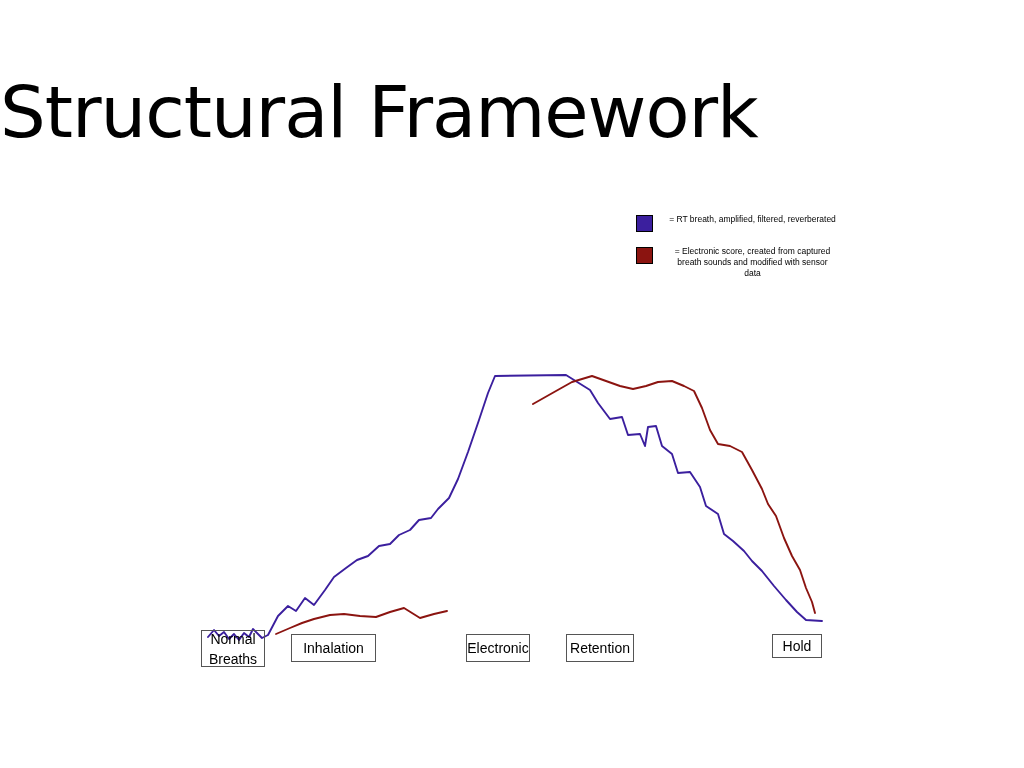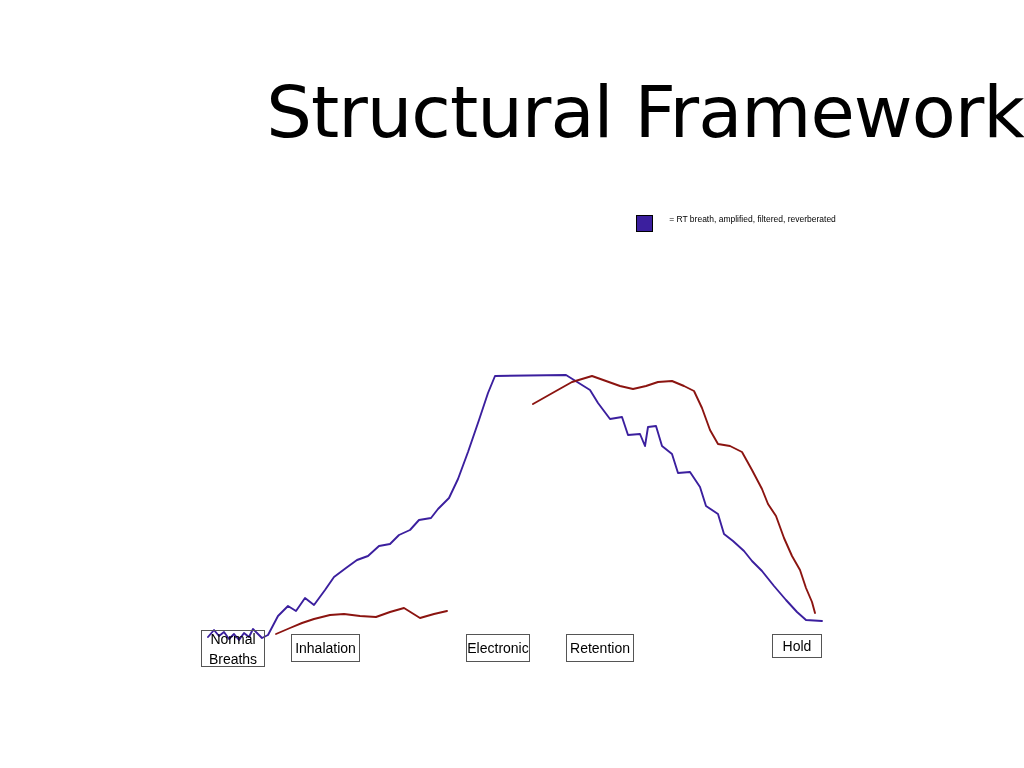--- a/index.html
+++ b/index.html
@@ -15,21 +15,21 @@
     font-family: "Liberation Sans", sans-serif;
     color: #000000;
   }
 
   
   #slide-title {
     position: absolute;
     left: 0;
     top: 76px;
     width: 1024px;
-    text-align: right;
+    text-align: left;
     font-family: "DejaVu Sans", sans-serif;
     font-size: 72px;
     font-weight: 400;
     letter-spacing: -1px;
     line-height: 1;
     color: #000000;
     white-space: nowrap;
   }
 
   
@@ -94,35 +94,39 @@
 </head>
 <body style="background: rgb(255, 255, 255);">
 
 <div id="slide-title">Structural Framework</div>
 
 <div id="legend">
   <div class="legend-row">
     <div class="legend-swatch" style="background: rgb(59, 31, 158);"></div>
     <div class="legend-text">= RT breath, amplified, filtered, reverberated</div>
   </div>
+  <div class="legend-row">
+    <div class="legend-swatch" style="background: rgb(139, 20, 16);"></div>
+    <div class="legend-text">= Electronic score, created from captured breath sounds and modified with sensor data</div>
+  </div>
 </div>
 
 <div id="chart-area">
   <svg id="chart-svg" width="1024" height="768">
     <polyline id="series-purple" fill="none" stroke-width="1.9" stroke-linejoin="round" stroke-linecap="round" points="208,637 214,630 219,636 224,632 229,639 234,634 239,640 244,633 249,637 253,629 258,634 262,638 268,635 278,616 288,606 296,611 305,598 314,605 325,590 334,577 346,568 357,560 368,556 379,546 390,544 399,535 410,530 419,520 431,518 438,509 449,498 458,479 468,452 479,420 488,393 495,376 566,375 590,390 598,403 610,419 622,417 628,435 640,434 645,446 648,427 656,426 662,446 672,454 678,473 690,472 700,487 706,506 718,514 724,534 733,541 744,551 752,561 762,571 774,586 786,600 797,612 806,620 822,621" stroke="#3b1f9e"></polyline>
     <polyline id="series-red-a" fill="none" stroke-width="1.9" stroke-linejoin="round" stroke-linecap="round" points="276,634 290,628 302,623 314,619 330,615 344,614 360,616 376,617 390,612 404,608 420,618 434,614 447,611" stroke="#8b1410"></polyline>
     <polyline id="series-red-b" fill="none" stroke-width="1.9" stroke-linejoin="round" stroke-linecap="round" points="533,404 556,391 572,382 592,376 606,381 620,386 633,389 646,386 658,382 672,381 684,386 694,391 702,408 710,430 718,444 730,446 742,452 752,470 762,489 768,504 776,516 784,538 792,556 800,570 806,588 812,602 815,613" stroke="#8b1410"></polyline>
   </svg>
 </div>
 
 <div id="phase-boxes">
   <div class="phase-box" id="box-normal-breaths" style="left: 201px; top: 630px; width: 64px; height: 37px;">
     <span>Normal<br>Breaths</span>
   </div>
-  <div class="phase-box" id="box-inhalation" style="left: 291px; top: 634px; width: 69px; height: 28px;">
+  <div class="phase-box" id="box-inhalation" style="left: 291px; top: 634px; width: 85px; height: 28px;">
     <span>Inhalation</span>
   </div>
   <div class="phase-box" id="box-retention" style="left: 466px; top: 634px; width: 64px; height: 28px;">
     <span>Electronic</span>
   </div>
   <div class="phase-box" id="box-exhalation" style="left: 566px; top: 634px; width: 68px; height: 28px;">
     <span>Retention</span>
   </div>
   <div class="phase-box" id="box-hold" style="left: 772px; top: 634px; width: 50px; height: 24px;">
     <span>Hold</span>

